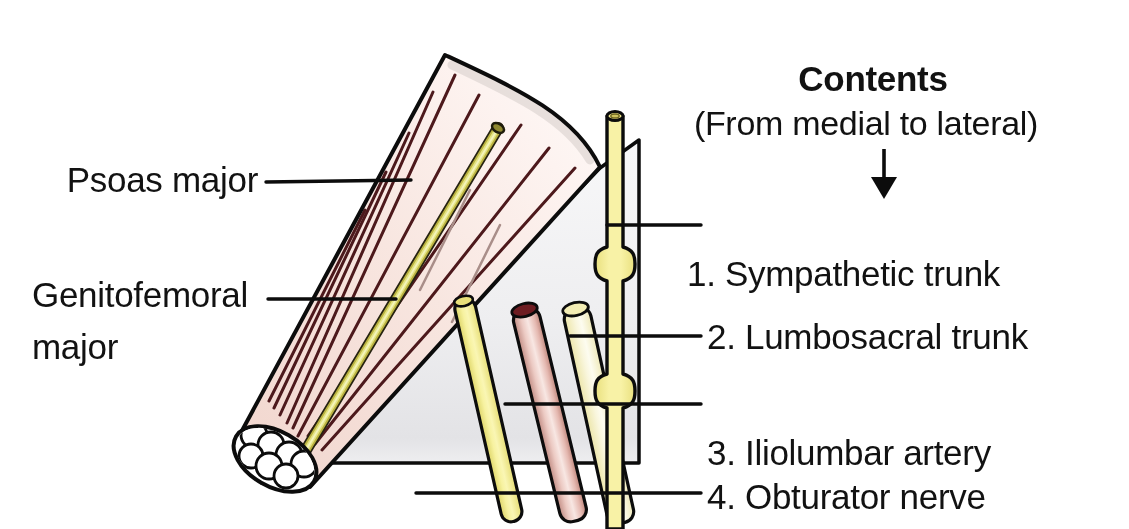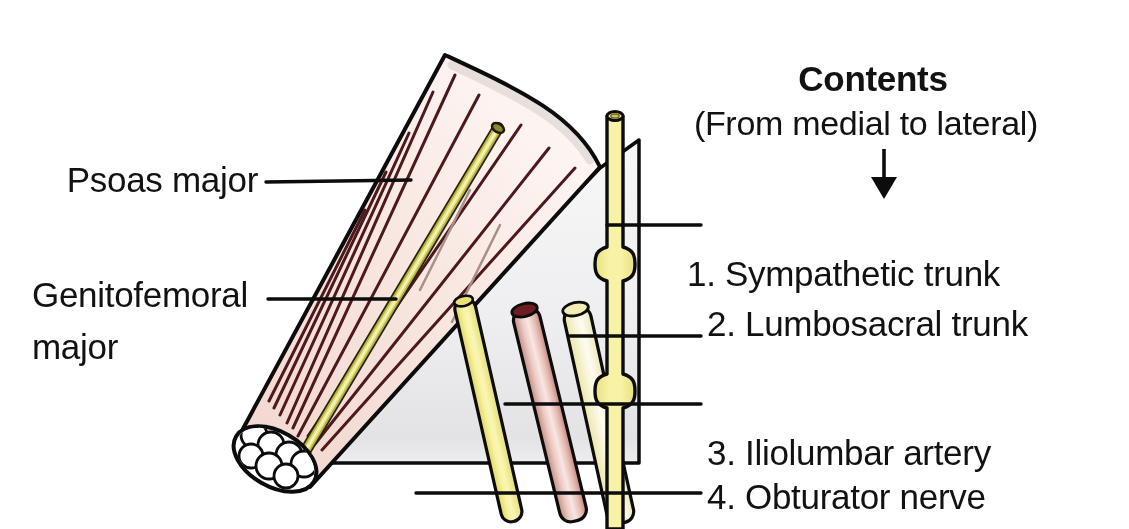--- a/index.html
+++ b/index.html
@@ -24,21 +24,21 @@
     line-height: 44px;
     white-space: nowrap;
     letter-spacing: -0.3px;
   }
   .lbl.right-align { text-align: right; white-space: normal; }
   #psoas-label      { left: 40px;  top: 158px; width: 218px; text-align: right; }
   #genito-label     { left: 32px;  top: 269px; width: 238px; line-height: 52px; text-align: left; }
   #contents-title   { left: 723px; top: 57px;  width: 300px; text-align: center; font-weight: bold; }
   #contents-subtitle{ left: 659px; top: 102px; width: 414px; text-align: center; font-size: 34px; line-height: 42px; }
   #item-1 { left: 687px; top: 204px; margin-top: 48px; }
-  #item-2 { left: 707px; top: 302px; }
+  #item-2 { left: 707px; top: 315px; }
   #item-3 { left: 707px; top: 383px; margin-top: 48px; }
   #item-4 { left: 707px; top: 475px; }
 </style>
 </head>
 <body>
 
 <div class="stage">
 
   <svg class="diagram" width="1129" height="529" viewBox="0 0 1129 529">
     <defs>

